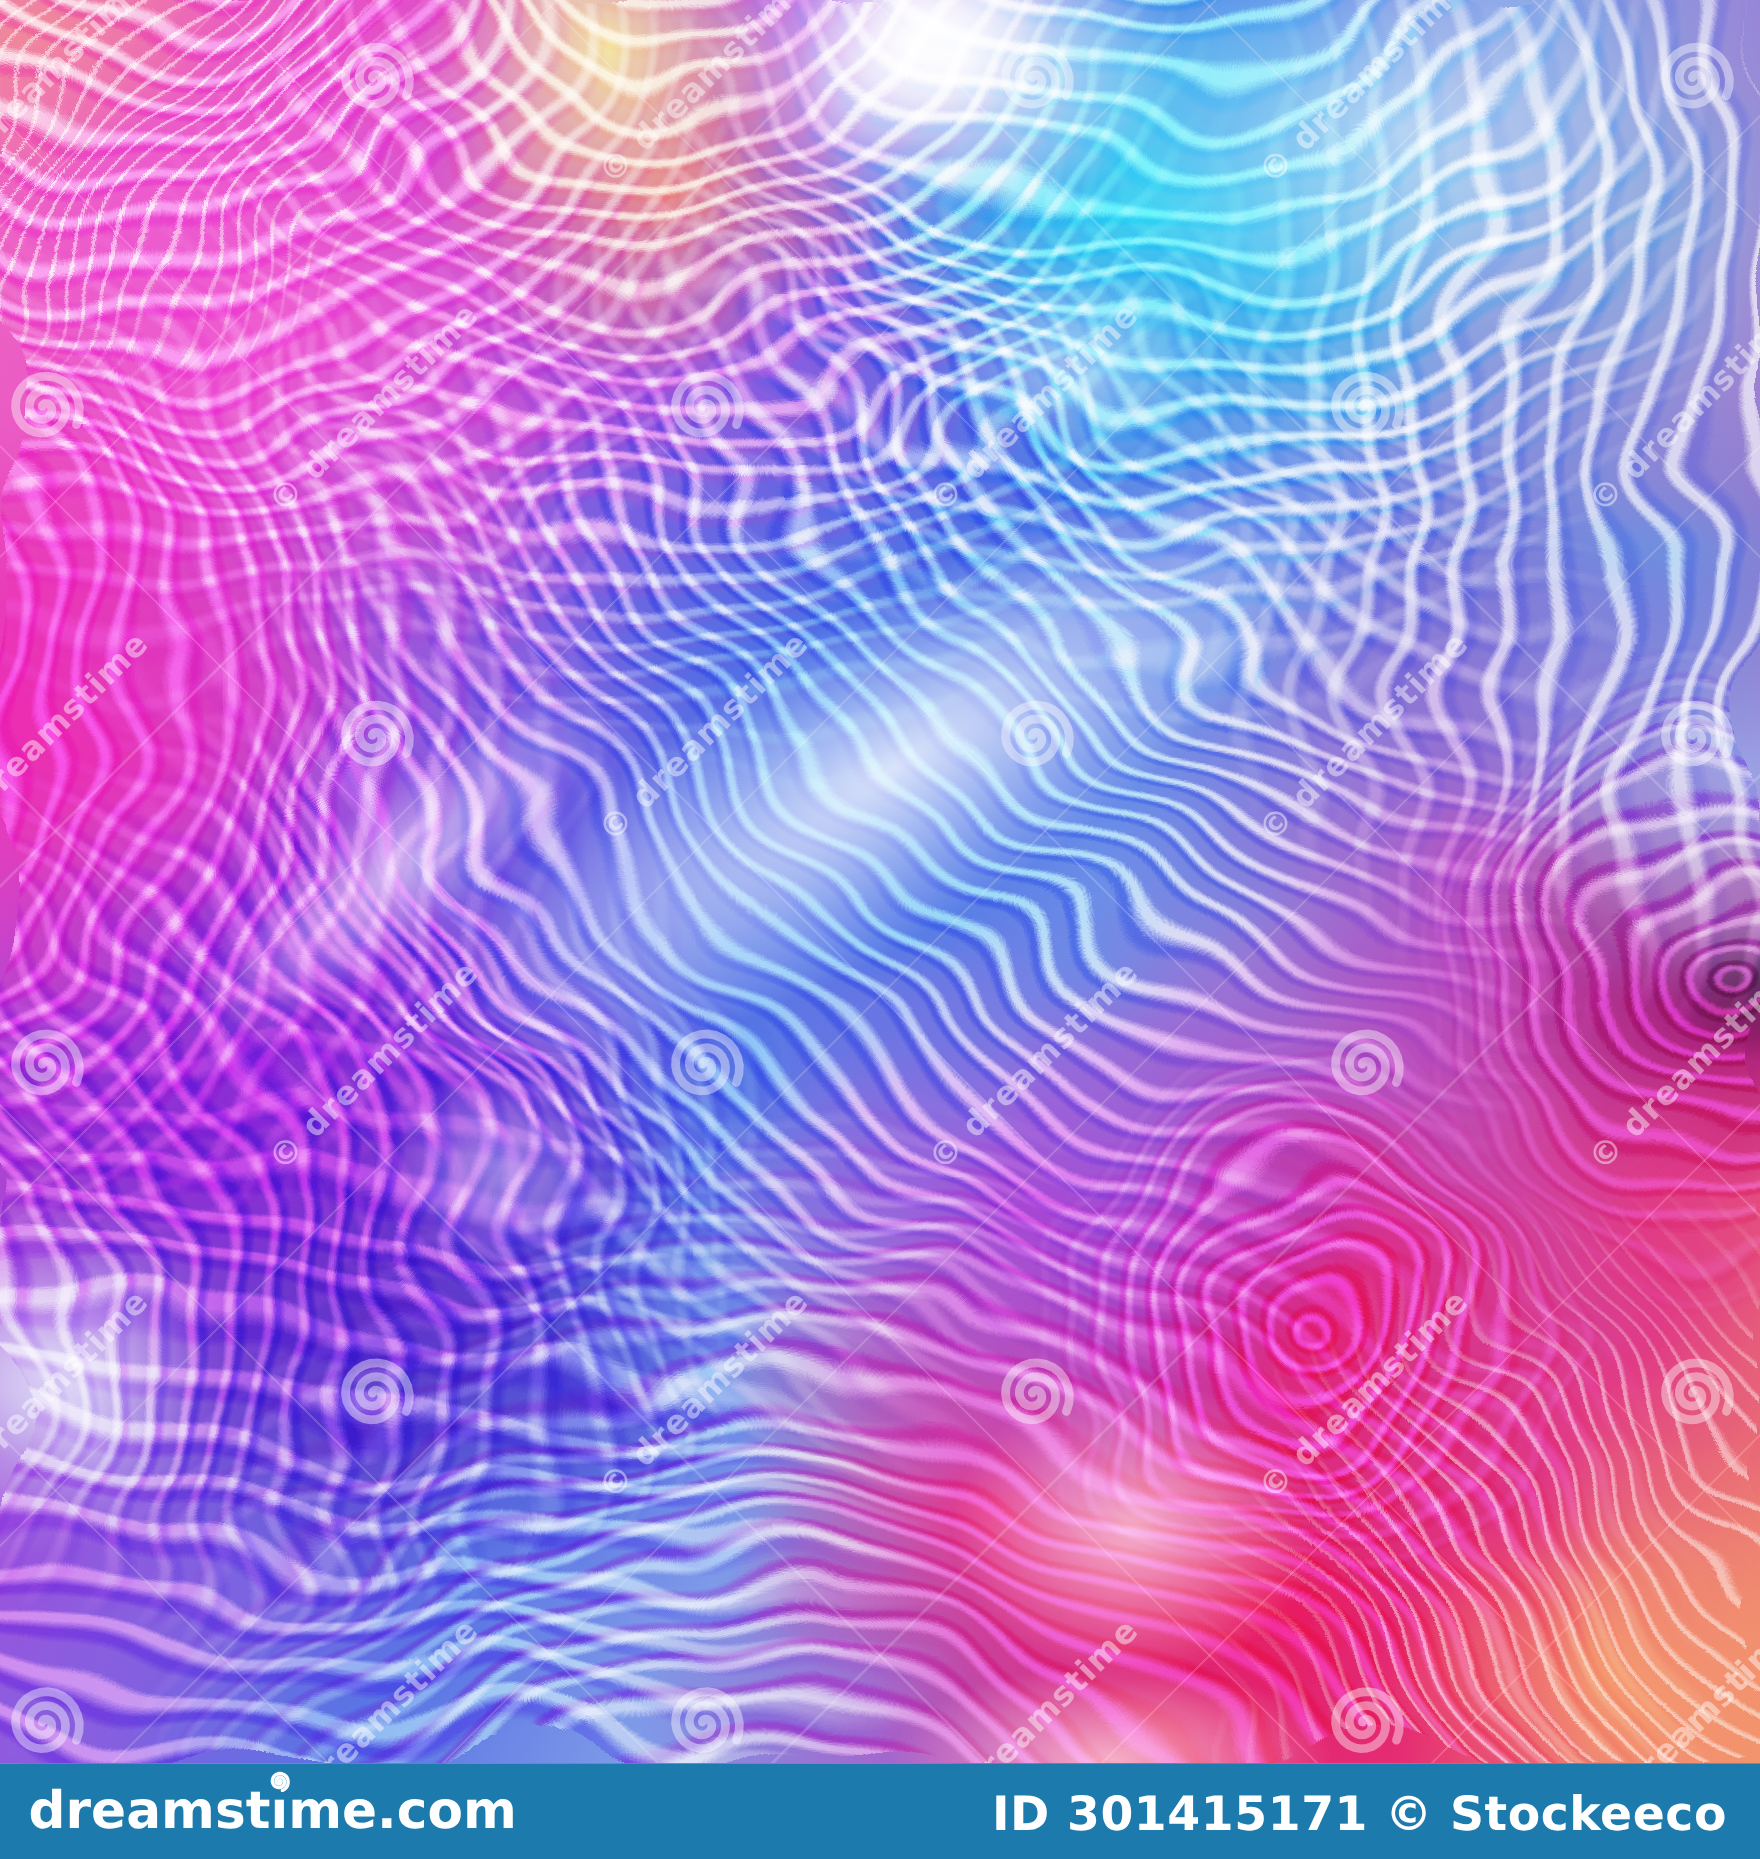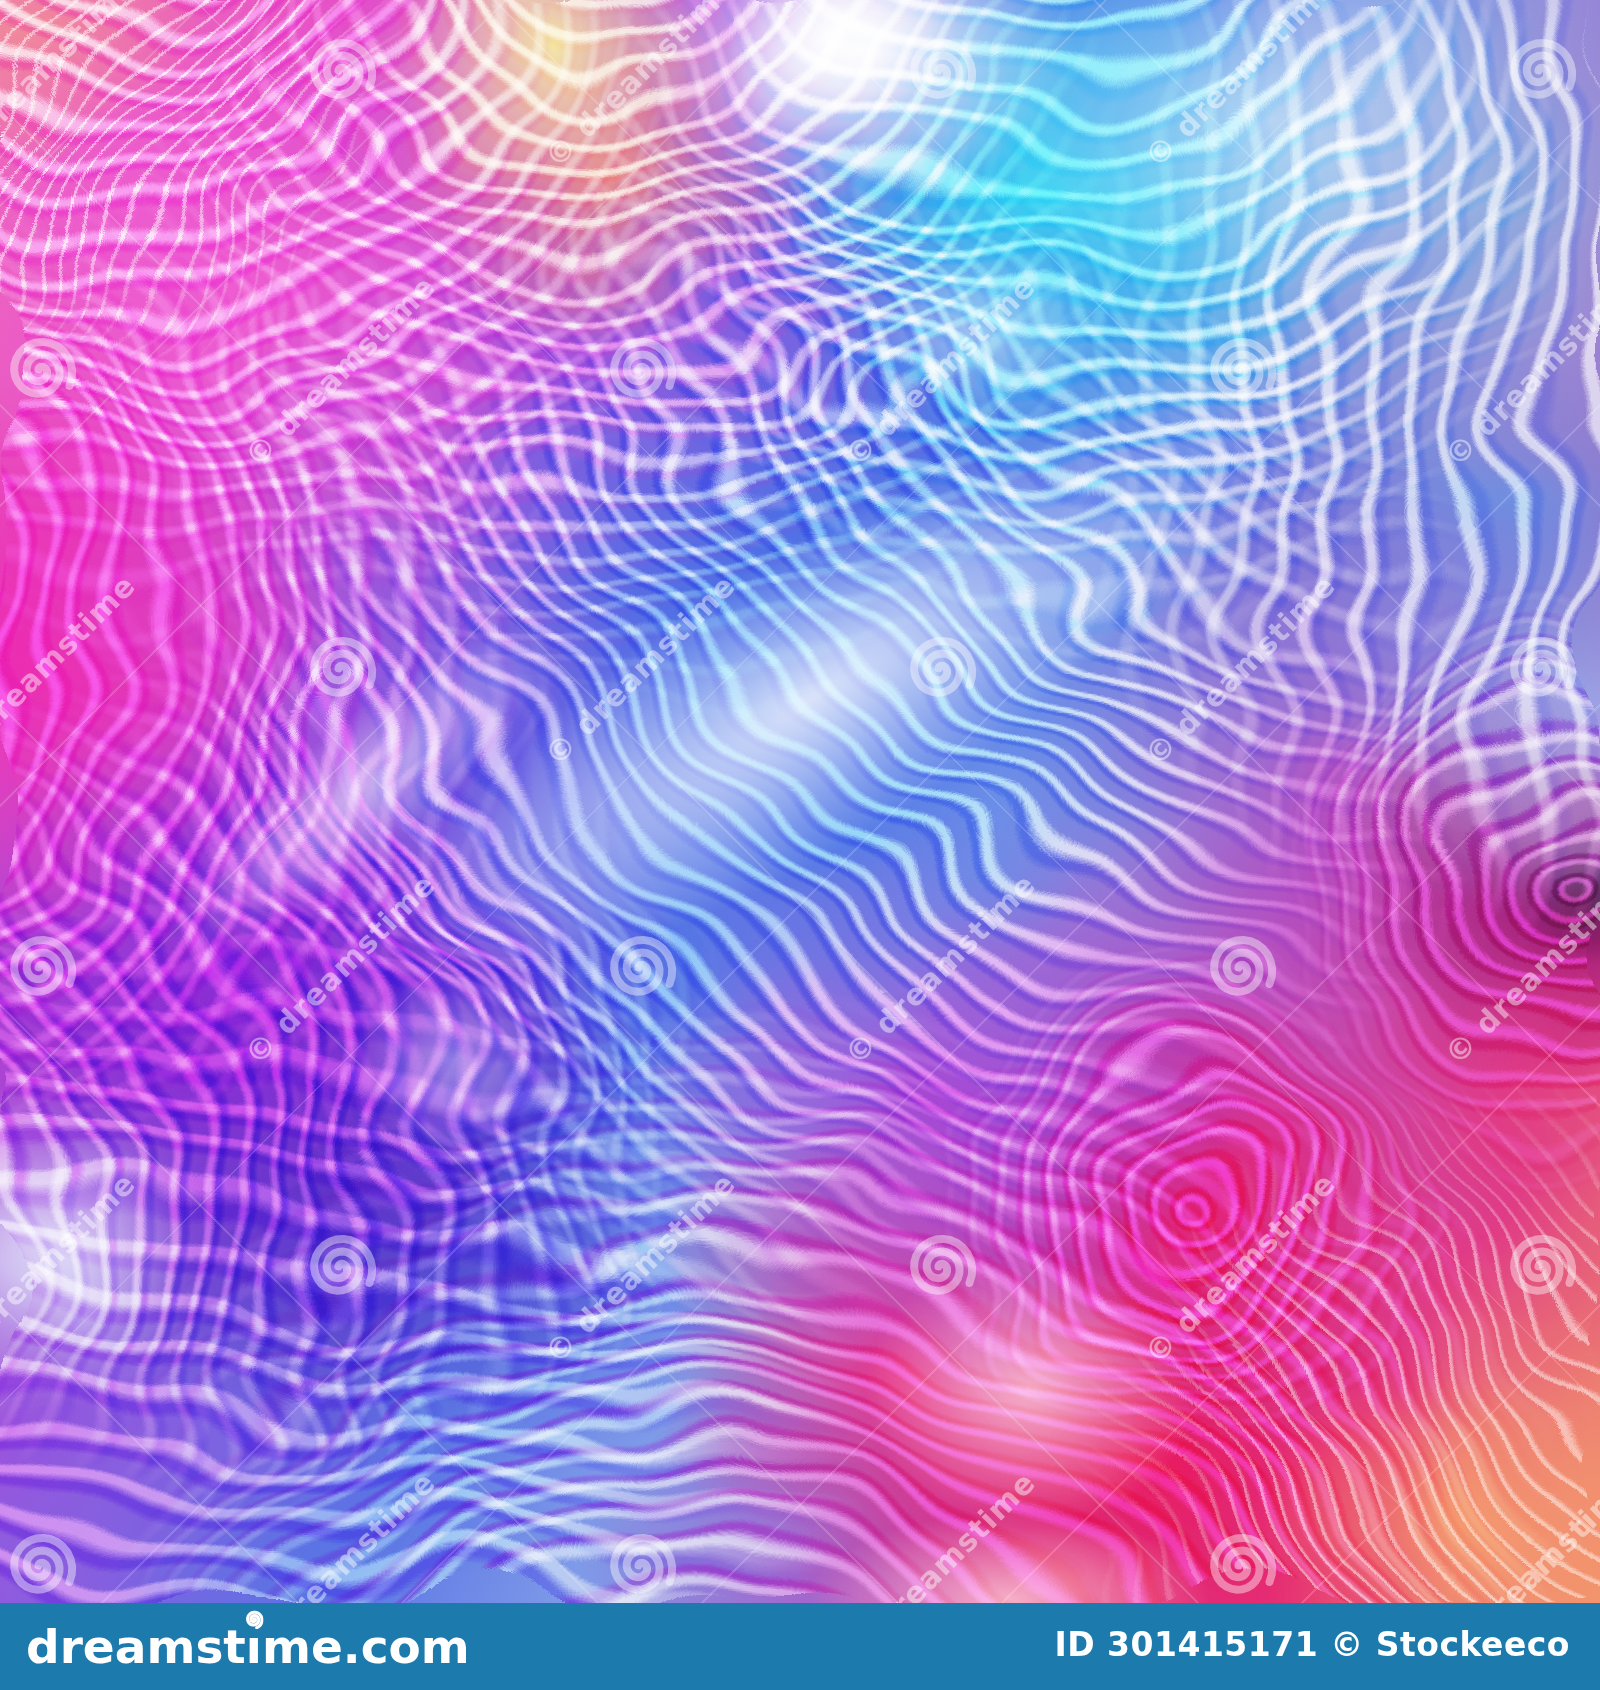--- a/index.html
+++ b/index.html
@@ -89,21 +89,21 @@
   .wm-text{font-family:"DejaVu Sans",sans-serif;font-weight:700;font-size:30px;letter-spacing:1px;
            color:rgba(255,255,255,0.45);white-space:nowrap;}
   .wm-spiral{width:72px;height:72px;opacity:.42;display:block;}
 
   
   .footer{position:absolute;left:0;top:1603px;width:1600px;height:87px;background:#1d7aac;
           display:flex;align-items:center;justify-content:space-between;padding:0 30px 0 26px;box-sizing:border-box;}
   .logo{color:#fff;font-weight:700;font-size:47px;letter-spacing:0px;line-height:1;display:flex;align-items:baseline;}
   .logo-i{position:relative;display:inline-block;}
   .logo-spiral{position:absolute;width:19px;height:19px;left:50%;top:-13px;transform:translateX(-50%);}
-  .credit{color:#fff;font-weight:700;font-size:33px;letter-spacing:0.5px;align-self:flex-start;margin-top:22px;}
+  .credit{color:#fff;font-weight:700;font-size:43px;letter-spacing:0.5px;align-self:flex-start;margin-top:22px;}
   svg.defs{position:absolute;width:0;height:0;}
 </style>
 </head>
 <body>
 
 <svg class="defs" xmlns="http://www.w3.org/2000/svg" aria-hidden="true">
   <defs>
     <filter id="wavy" x="-10%" y="-10%" width="120%" height="120%">
       <feTurbulence type="fractalNoise" baseFrequency="0.0042 0.006" numOctaves="2" seed="11" result="n"></feTurbulence>
       <feDisplacementMap in="SourceGraphic" in2="n" scale="120" xChannelSelector="R" yChannelSelector="G"></feDisplacementMap>

